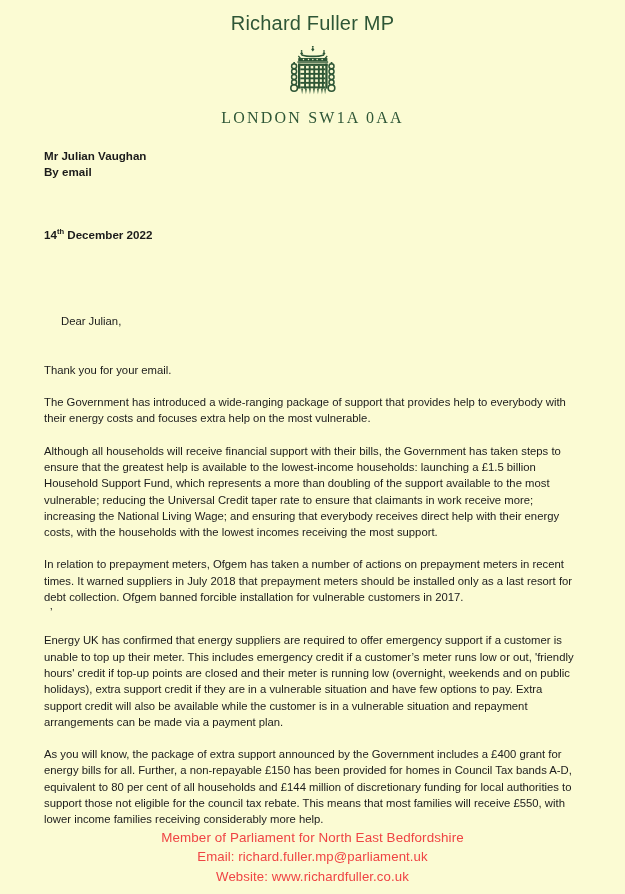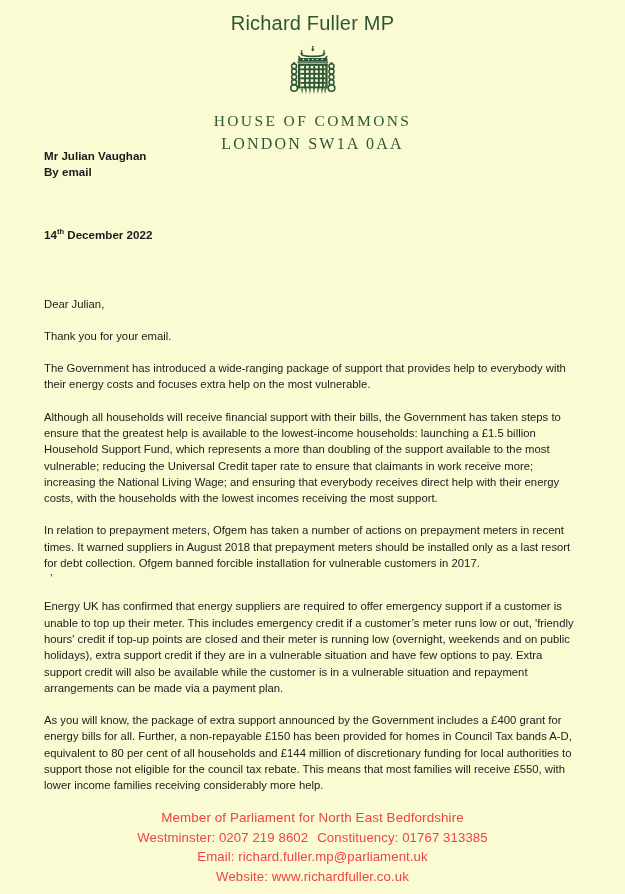--- a/index.html
+++ b/index.html
@@ -96,21 +96,21 @@
     font-weight: 600;
     line-height: 15.5px;
   }
   .date-line sup {
     font-size: 7.6px;
     vertical-align: super;
     line-height: 0;
   }
 
   .salutation {
-    margin: 0;
+    margin: 17px;
     padding-top: 53px;
     font-size: 11.3px;
     line-height: 16.3px;
   }
 
   p.para {
     margin: 0;
     padding-top: 16px;
     font-size: 11.3px;
     line-height: 16.3px;
@@ -219,51 +219,49 @@
             <circle cx="46.5" cy="36.2" r="2.5" fill="none" stroke="#2e5636" stroke-width="1.5"></circle>
             <circle cx="46.5" cy="42.0" r="3.3" fill="none" stroke="#2e5636" stroke-width="1.6"></circle>
           </g>
 
           <rect x="8.3" y="16.0" width="1.7" height="2.2"></rect>
           <rect x="45.7" y="16.0" width="1.7" height="2.2"></rect>
         </g>
       </svg>
     </div>
 
-    <div class="house-line">HOUSE OF COMMONS</div>
     <div class="london-line">LONDON SW1A 0AA</div>
   </div>
 
   <div class="letter-body">
 
     <div class="addressee">
       <div>Mr Julian Vaughan</div>
       <div>By email</div>
     </div>
 
     <div class="date-line"><span>14</span><sup>th</sup><span> December 2022</span></div>
 
     <div class="salutation">Dear Julian,</div>
 
     <p class="para">Thank you for your email.</p>
 
     <p class="para">The Government has introduced a wide-ranging package of support that provides help to everybody with their energy costs and focuses extra help on the most vulnerable.</p>
 
     <p class="para">Although all households will receive financial support with their bills, the Government has taken steps to ensure that the greatest help is available to the lowest-income households: launching a £1.5 billion Household Support Fund, which represents a more than doubling of the support available to the most vulnerable; reducing the Universal Credit taper rate to ensure that claimants in work receive more; increasing the National Living Wage; and ensuring that everybody receives direct help with their energy costs, with the households with the lowest incomes receiving the most support.</p>
 
-    <p class="para">In relation to prepayment meters, Ofgem has taken a number of actions on prepayment meters in recent times. It warned suppliers in August 2018 that prepayment meters should be installed only as a last resort for debt collection. Ofgem banned forcible installation for vulnerable customers in 2017.</p>
+    <p class="para">In relation to prepayment meters, Ofgem has taken a number of actions on prepayment meters in recent times. It warned suppliers in July 2018 that prepayment meters should be installed only as a last resort for debt collection. Ofgem banned forcible installation for vulnerable customers in 2017.</p>
 
 
     <div class="stray-mark">’</div>
 
     <p class="para tight">Energy UK has confirmed that energy suppliers are required to offer emergency support if a customer is unable to top up their meter. This includes emergency credit if a customer’s meter runs low or out, 'friendly hours' credit if top-up points are closed and their meter is running low (overnight, weekends and on public holidays), extra support credit if they are in a vulnerable situation and have few options to pay. Extra support credit will also be available while the customer is in a vulnerable situation and repayment arrangements can be made via a payment plan.</p>
 
     <p class="para">As you will know, the package of extra support announced by the Government includes a £400 grant for energy bills for all. Further, a non-repayable £150 has been provided for homes in Council Tax bands A-D, equivalent to 80 per cent of all households and £144 million of discretionary funding for local authorities to support those not eligible for the council tax rebate. This means that most families will receive £550, with lower income families receiving considerably more help.</p>
   </div>
 
   <div class="footer">
     <div class="f-first">Member of Parliament for North East Bedfordshire</div>
-    <div class="f-phones"><span>Westminster: 0207 219 8602</span><span class="gap"></span><span>Constituency: 01767 313385</span></div>
     <div>Email: richard.fuller.mp@parliament.uk</div>
     <div>Website: www.richardfuller.co.uk</div>
   </div>
 
 </div>
 
 </body></html>

